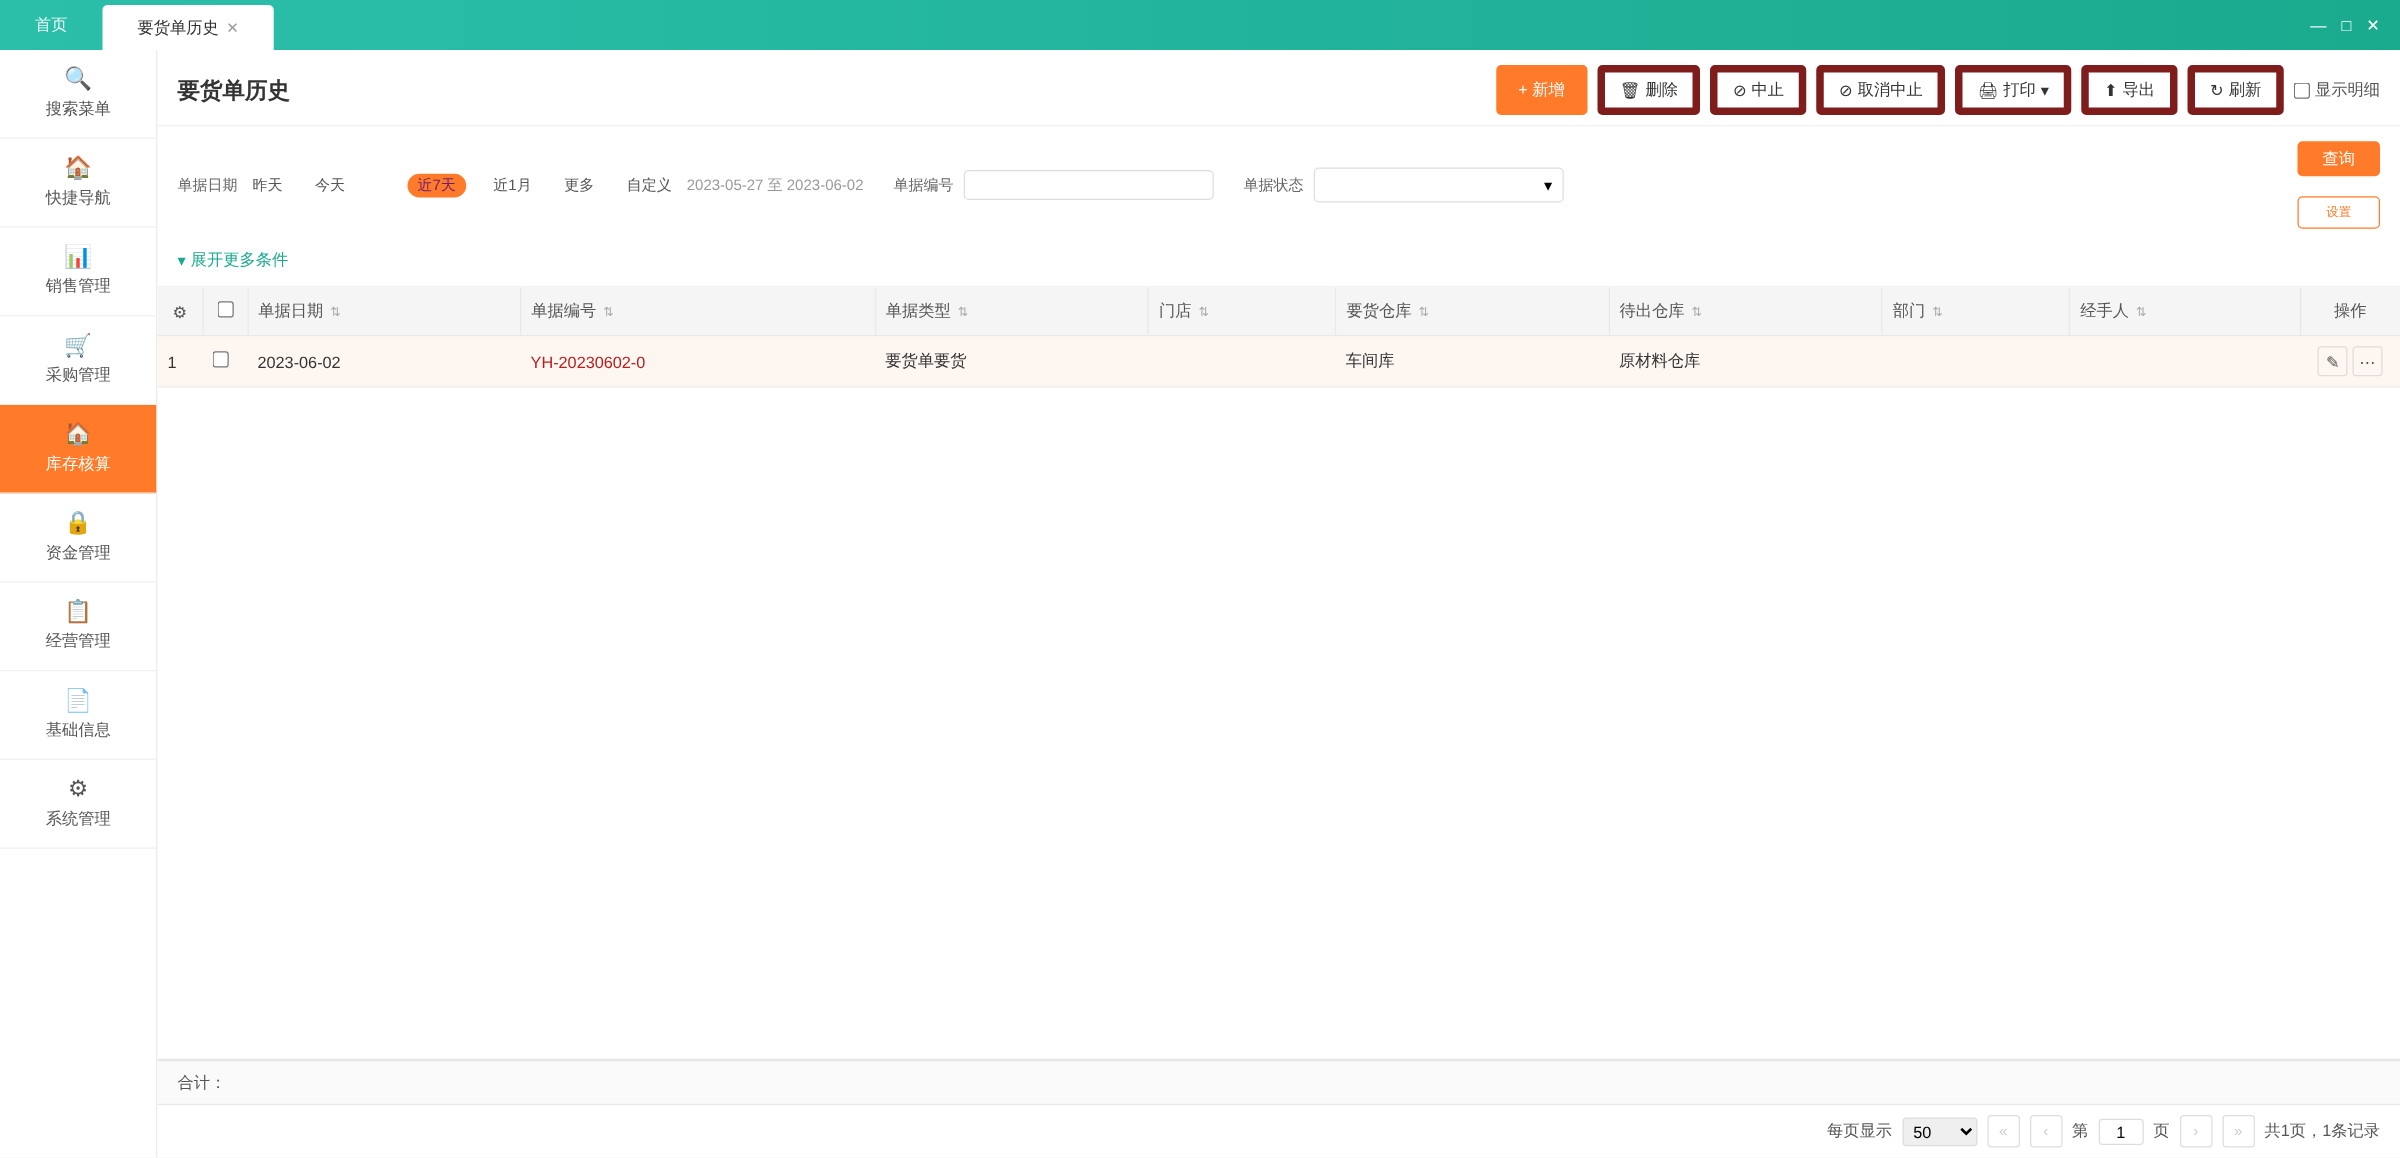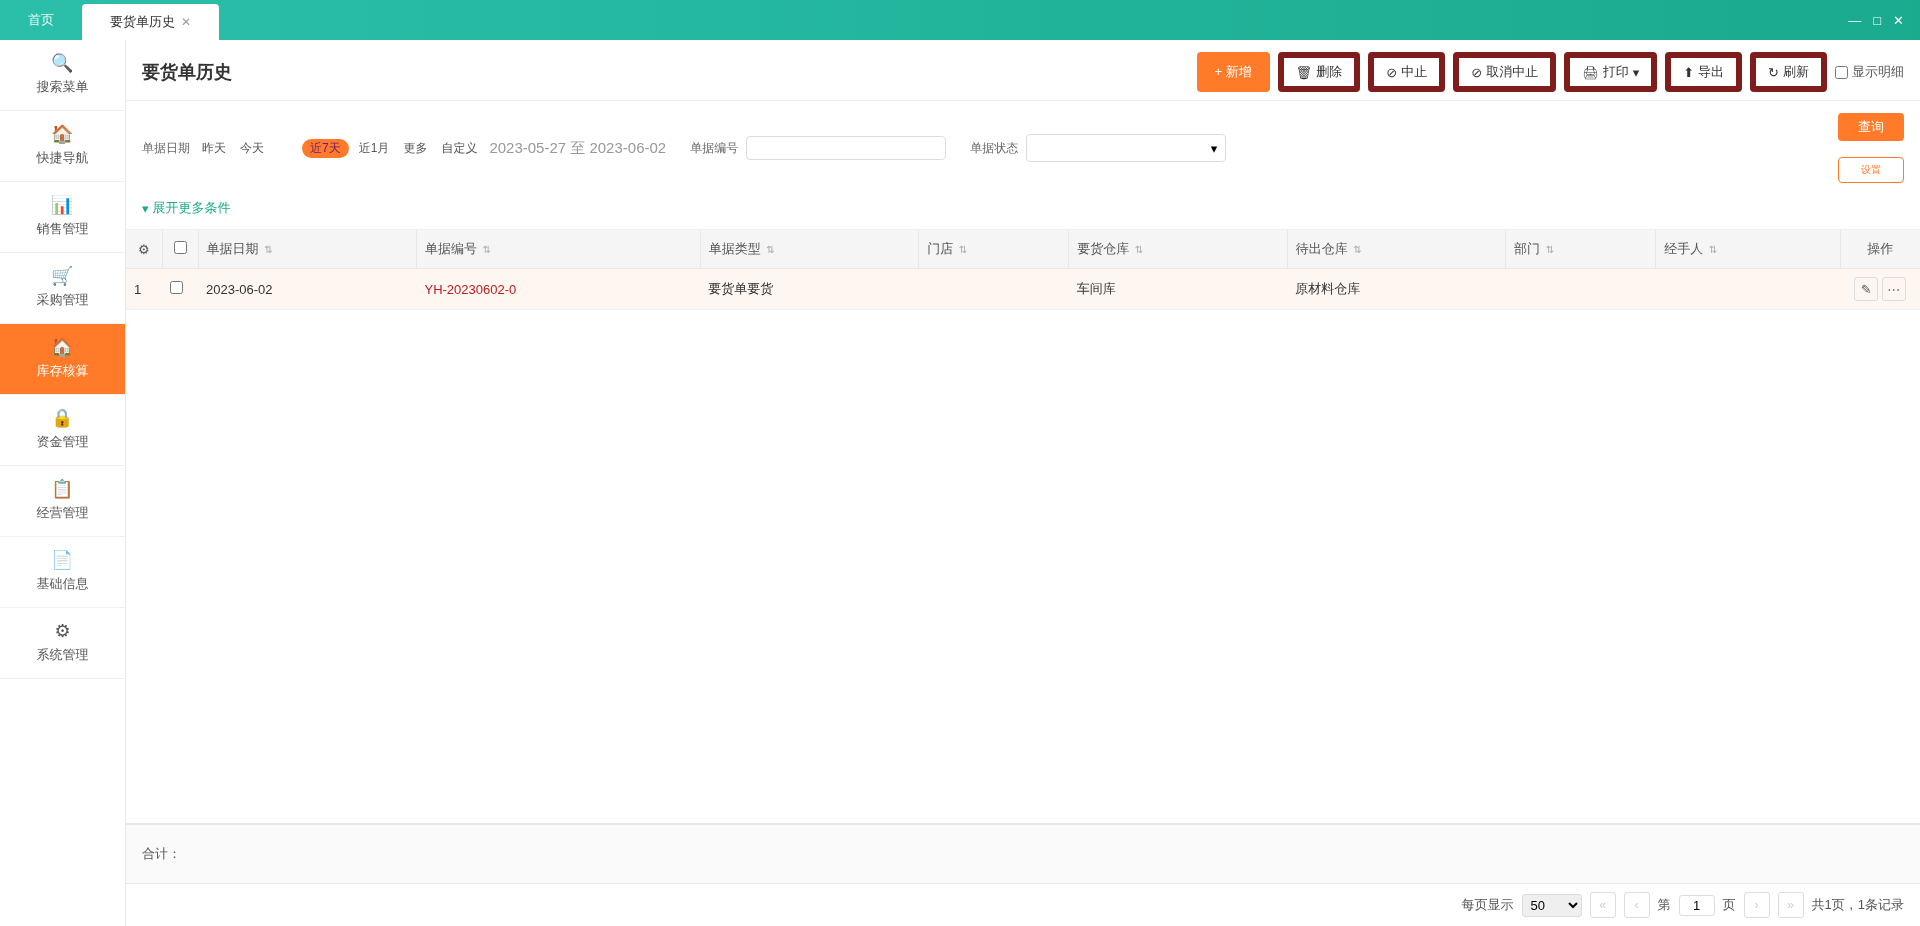--- a/index.html
+++ b/index.html
@@ -150,38 +150,38 @@
       flex-wrap: wrap;
     }
     .filter-item {
       display: flex;
       align-items: center;
       gap: 8px;
     }
     .filter-label { color: #666; font-size: 12px; white-space: nowrap; }
     .date-shortcuts {
       display: flex;
-      gap: 6px;
+      gap: 18px;
       align-items: center;
       justify-content: center;
     }
     .date-shortcut {
       font-size: 12px;
       color: #555;
       cursor: pointer;
       padding: 1px 4px;
     }
     .date-shortcut.active {
       background: #ff7b29;
       color: #701a75;
       border-radius: 10px;
       padding: 1px 8px;
       margin-left: 28px;
     }
-    .date-range { font-size: 15px; color: #999; }
+    .date-range { font-size: 12px; color: #999; }
     .filter-input {
       border: 1px solid #ddd;
       border-radius: 4px;
       padding: 4px 8px;
       font-size: 12px;
       width: 200px;
       outline: none;
     }
     .filter-select {
       border: 1px solid #ddd;
@@ -285,21 +285,21 @@
       border-radius: 3px;
       cursor: pointer;
       color: #555;
       font-size: 13px;
     }
 
     
     .summary-row {
       border-top: 2px solid #e8e8e8;
       background: #fafafa;
-      padding: 20px 16px;
+      padding: 8px 16px;
       display: flex;
       align-items: center;
       gap: 8px;
       font-size: 13px;
       color: #555;
       flex-shrink: 0;
     }
 
     
     .footer-bar {

